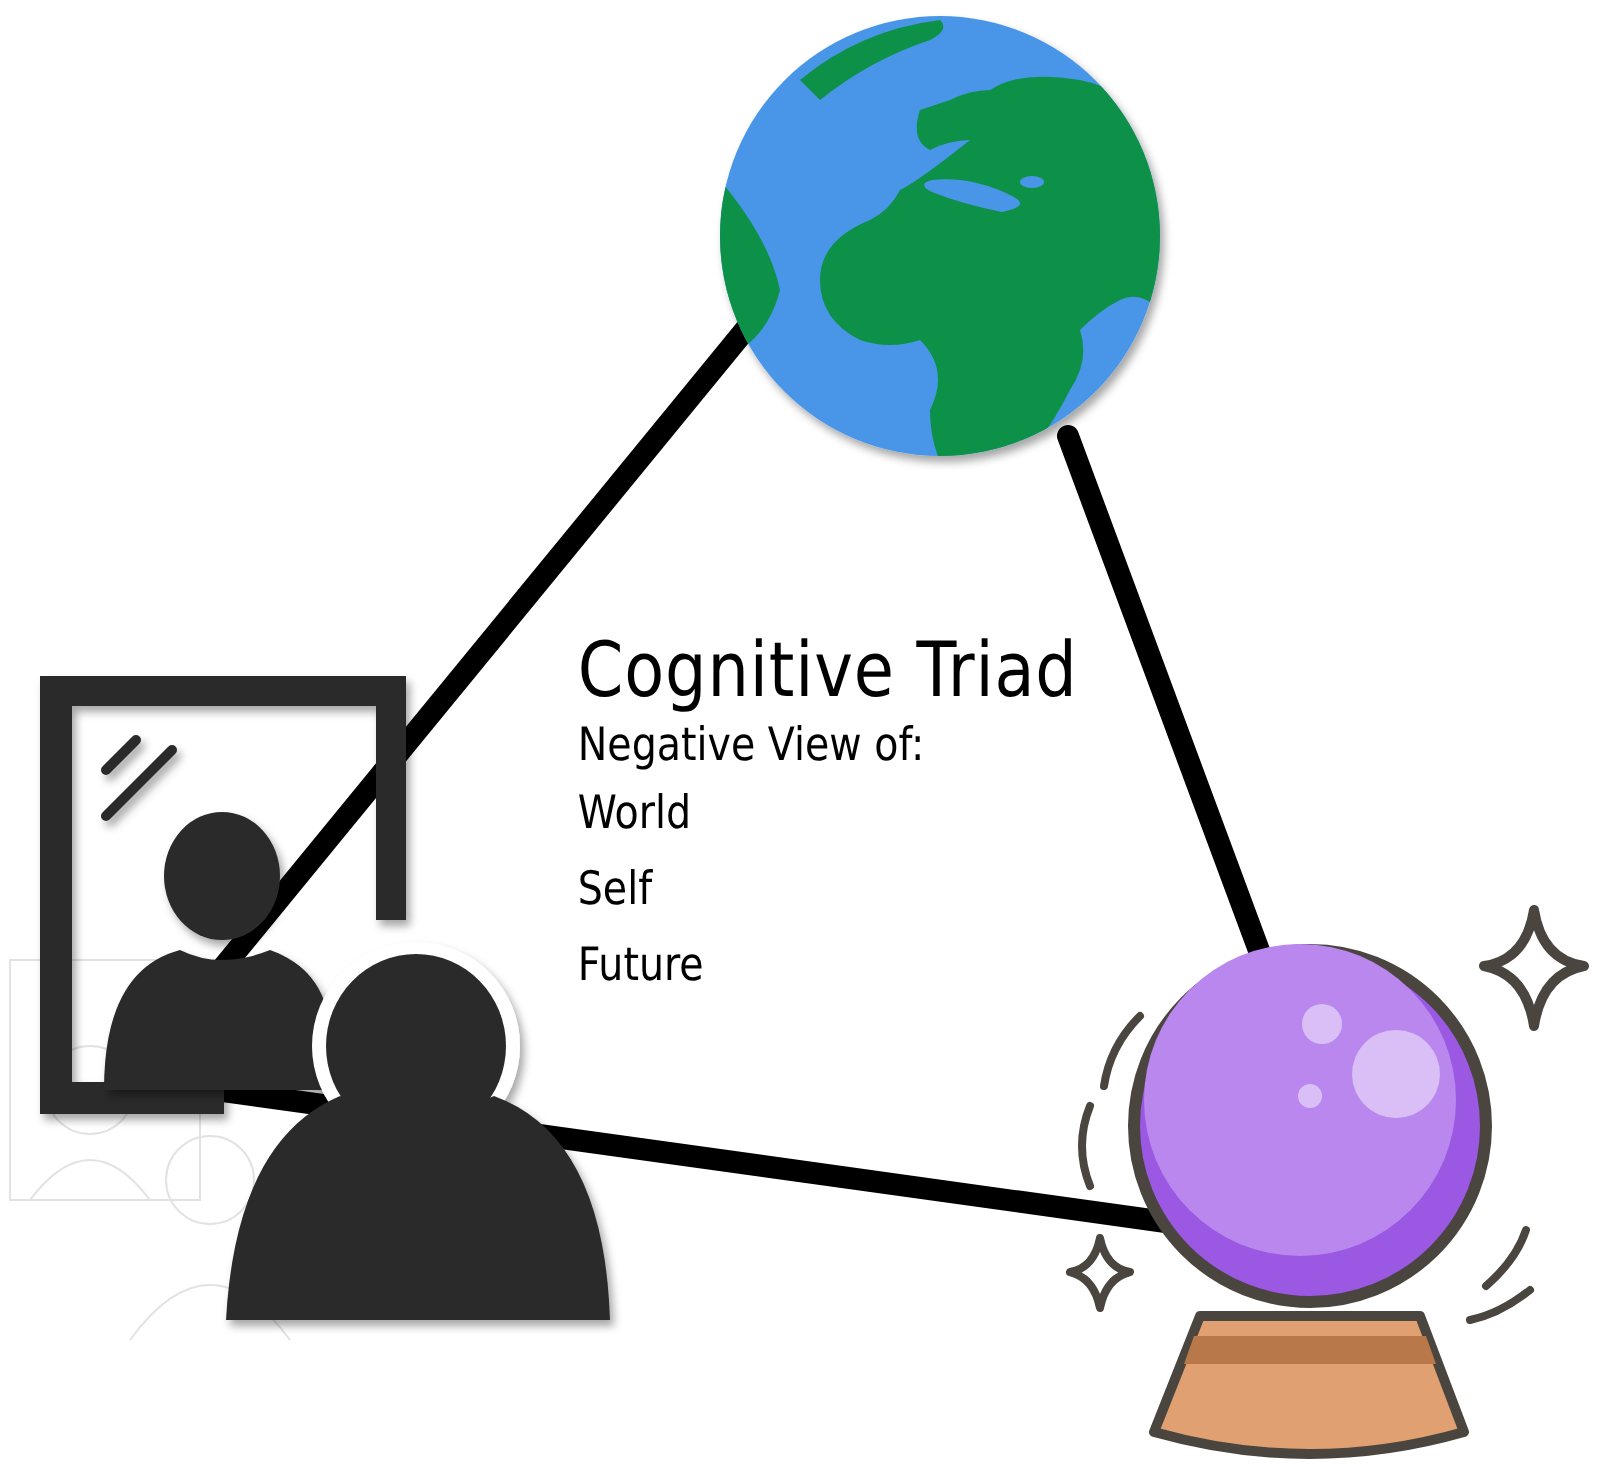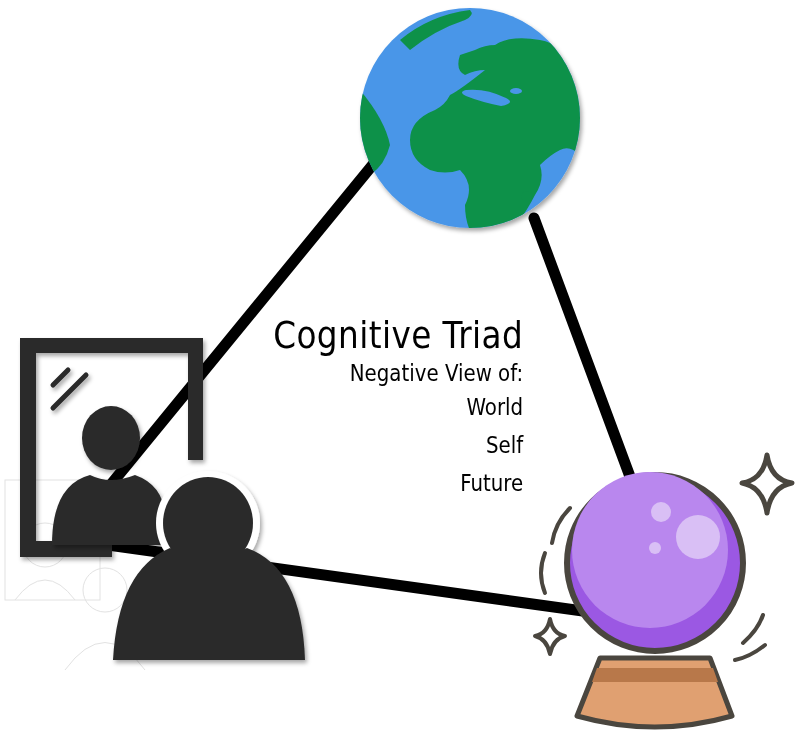--- a/index.html
+++ b/index.html
@@ -1,20 +1,20 @@
 <!DOCTYPE html>
 <html><head>
   <meta charset="utf-8">
   <style>
     html, body { margin: 0; padding: 0; background: #ffffff; }
     .canvas { position: relative; width: 810px; height: 737px; overflow: hidden; background: #ffffff; }
     svg.layer { position: absolute; left: 0; top: 0; }
     .label-block {
-      position: absolute; left: 246px; top: 312px; width: 298px;
-      text-align: right; color: #000;
+      position: absolute; left: 268px; top: 312px; width: 298px;
+      text-align: left; color: #000;
       font-family: "DejaVu Sans", sans-serif;
     }
     .title { font-size: 38px; line-height: 46px; letter-spacing: 0.5px; font-weight: normal; transform: scaleX(0.86); }
     .subtitle { font-size: 23px; line-height: 30px; transform: scaleX(0.86); }
     .item { font-size: 23px; line-height: 38px; transform: scaleX(0.86); }
   </style>
 </head>
 <body>
 
 <div class="canvas">

